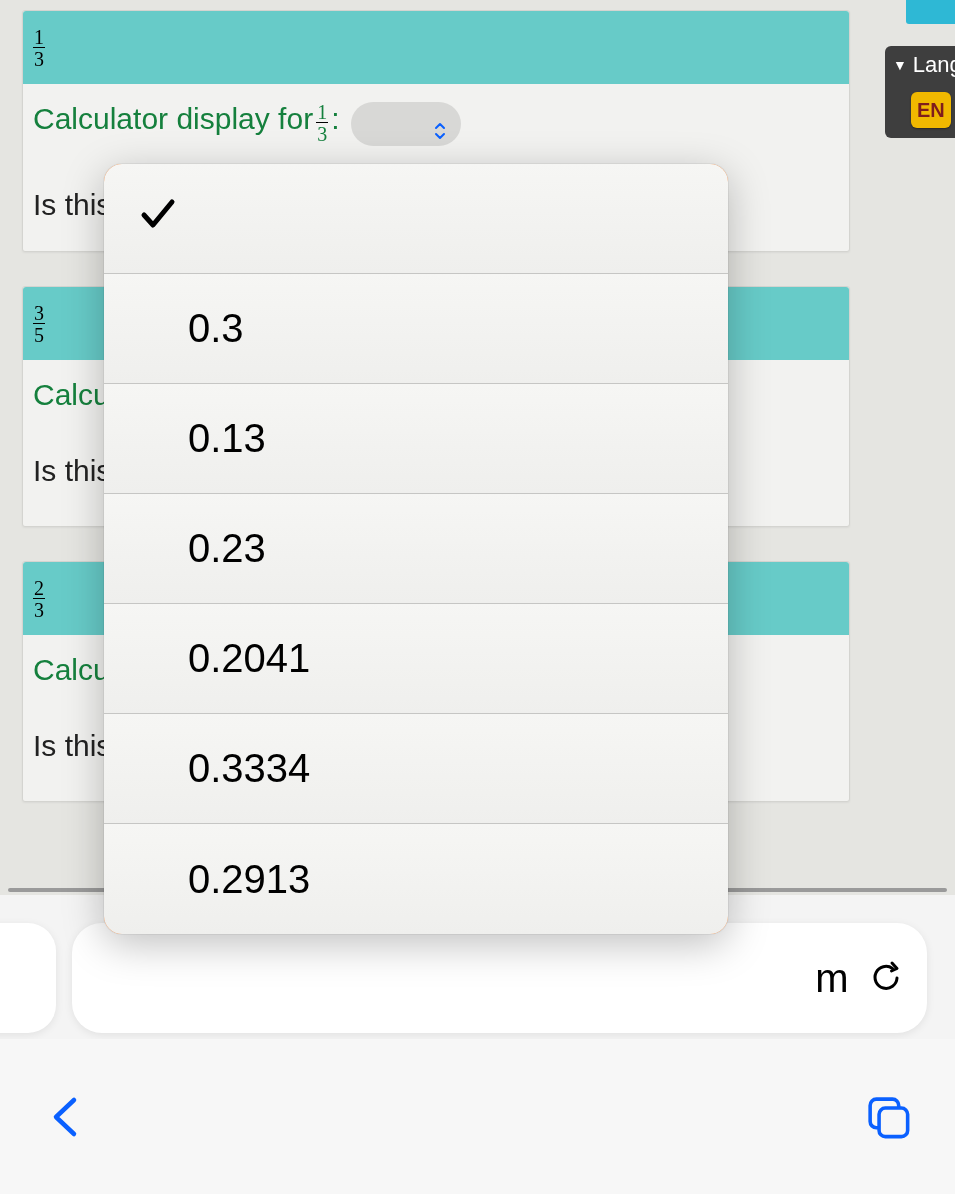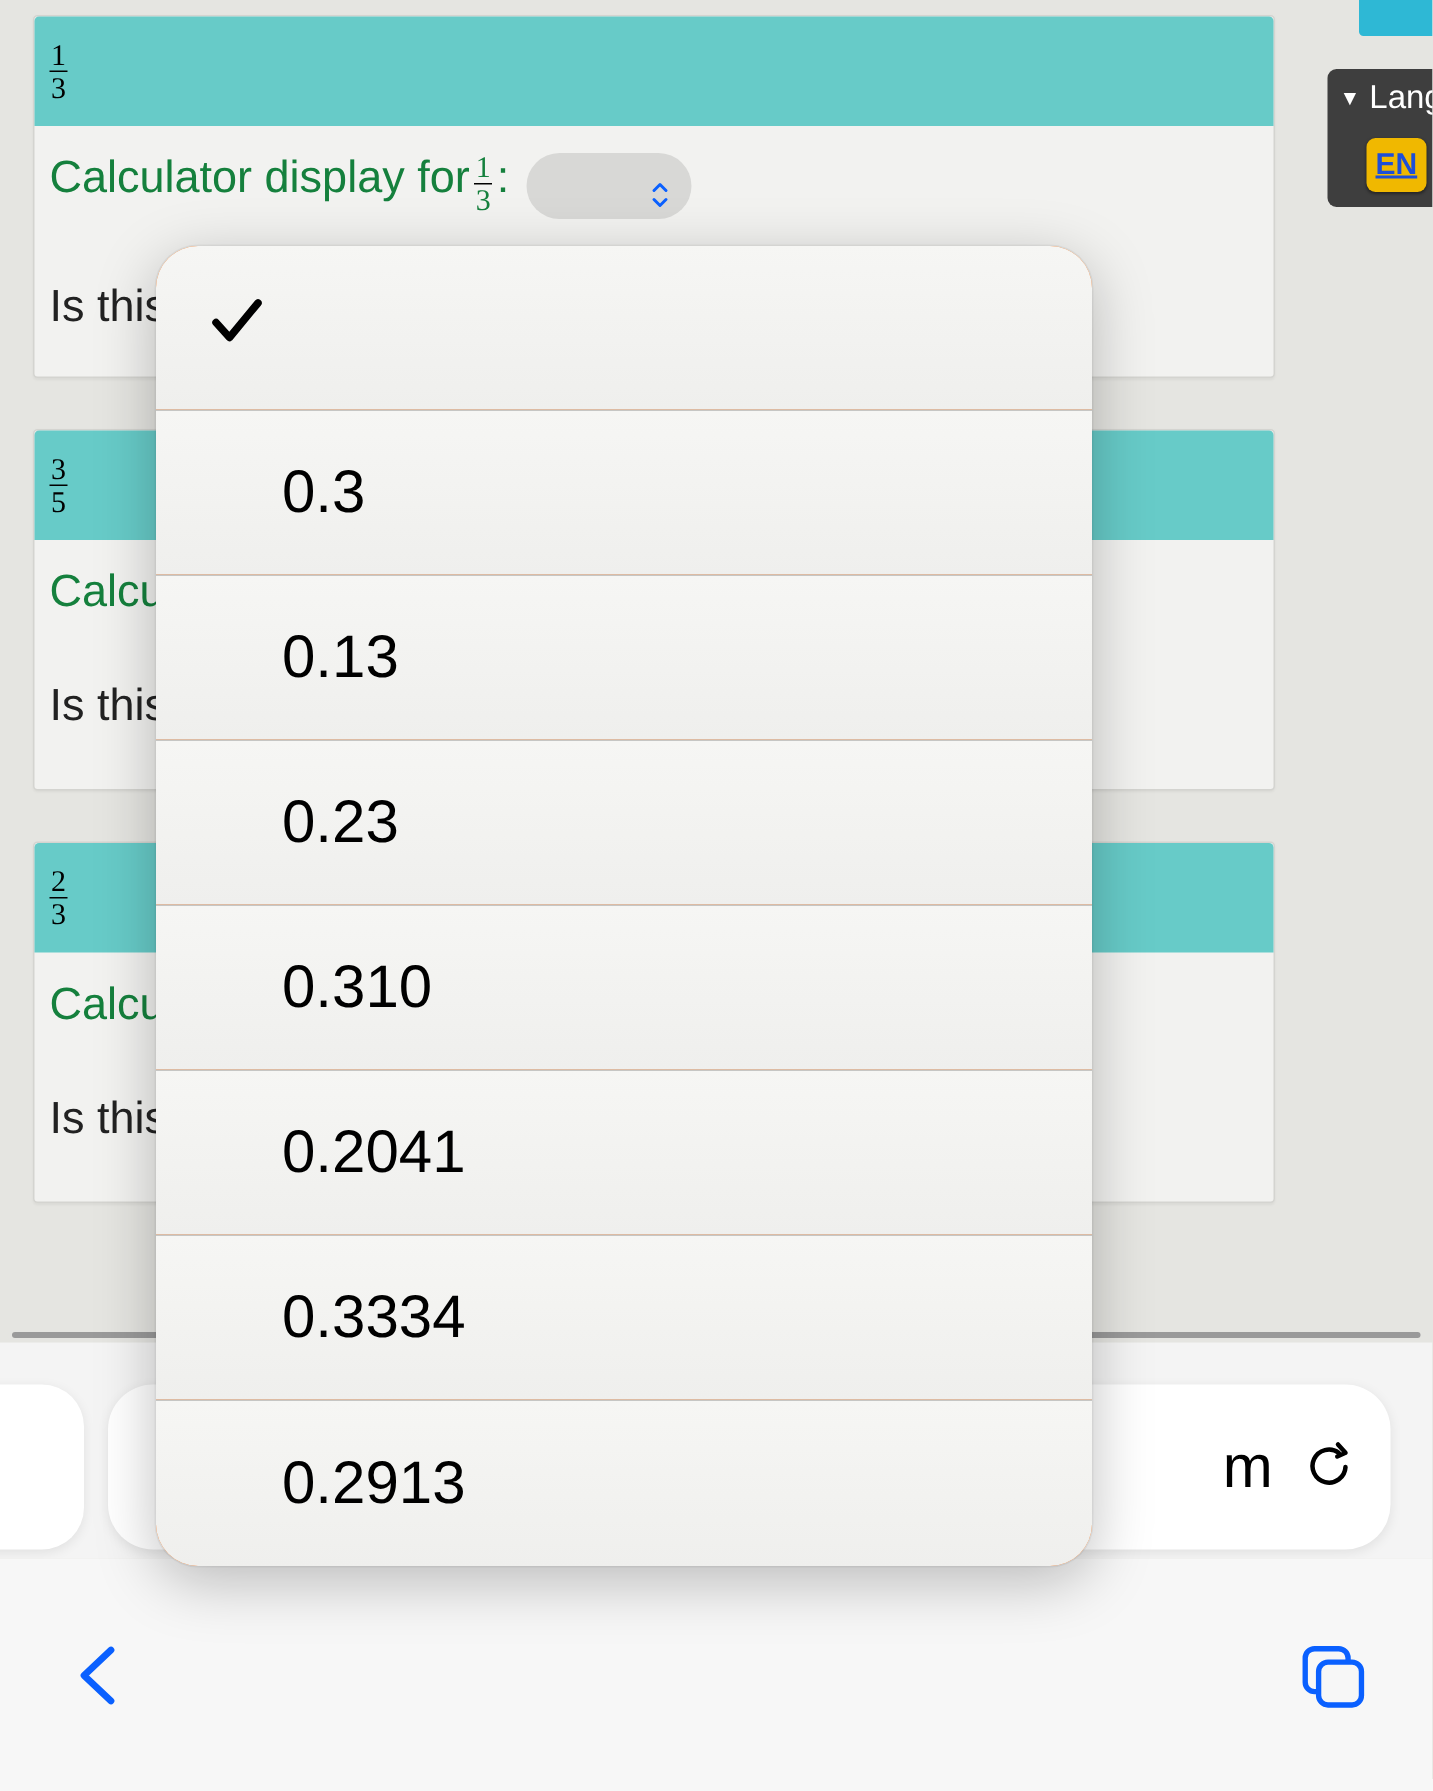--- a/index.html
+++ b/index.html
@@ -106,29 +106,28 @@
       align-items: center;
       gap: 6px;
     }
     .lang-header .tri { font-size: 14px; }
     .lang-chip {
       margin-top: 14px;
       margin-left: 18px;
       width: 40px; height: 36px;
       background: #f0b800;
       border-radius: 6px;
-      color: #1d4ed8;
+      color: #7f1d1d;
       font-weight: 600;
       font-size: 20px;
       display: flex;
       align-items: center;
       justify-content: flex-start;
       padding-left: 6px;
       box-shadow: 0 1px 2px rgba(0,0,0,0.4);
-      text-decoration: underline;
     }
 
     
     .url-bar-area {
       position: absolute;
       left: 0; right: 0;
       top: 895px;
       height: 144px;
       background: #f4f4f4;
     }
@@ -172,21 +171,21 @@
     }
     .tb-icon { width: 50px; height: 50px; display: flex; align-items: center; justify-content: center; }
 
     
     .picker {
       position: absolute;
       left: 104px;
       top: 164px;
       width: 624px;
       background: #f97316;
-      border-radius: 28px;
+      border-radius: 18px;
       box-shadow: 0 10px 40px rgba(0,0,0,0.25), 0 0 0 1px rgba(0,0,0,0.05);
       overflow: hidden;
     }
     .picker-row {
       height: 110px;
       border-bottom: 1px solid #c6c6c4;
       display: flex;
       align-items: center;
       padding-left: 84px;
       font-size: 40px;
@@ -314,23 +313,20 @@
   <div class="picker-row">
     <span>0.3</span>
   </div>
   <div class="picker-row">
     <span>0.13</span>
   </div>
   <div class="picker-row">
     <span>0.23</span>
   </div>
   <div class="picker-row">
-    <span>0.310</span>
-  </div>
-  <div class="picker-row">
     <span>0.2041</span>
   </div>
   <div class="picker-row">
     <span>0.3334</span>
   </div>
   <div class="picker-row">
     <span>0.2913</span>
   </div>
 </div>
 

